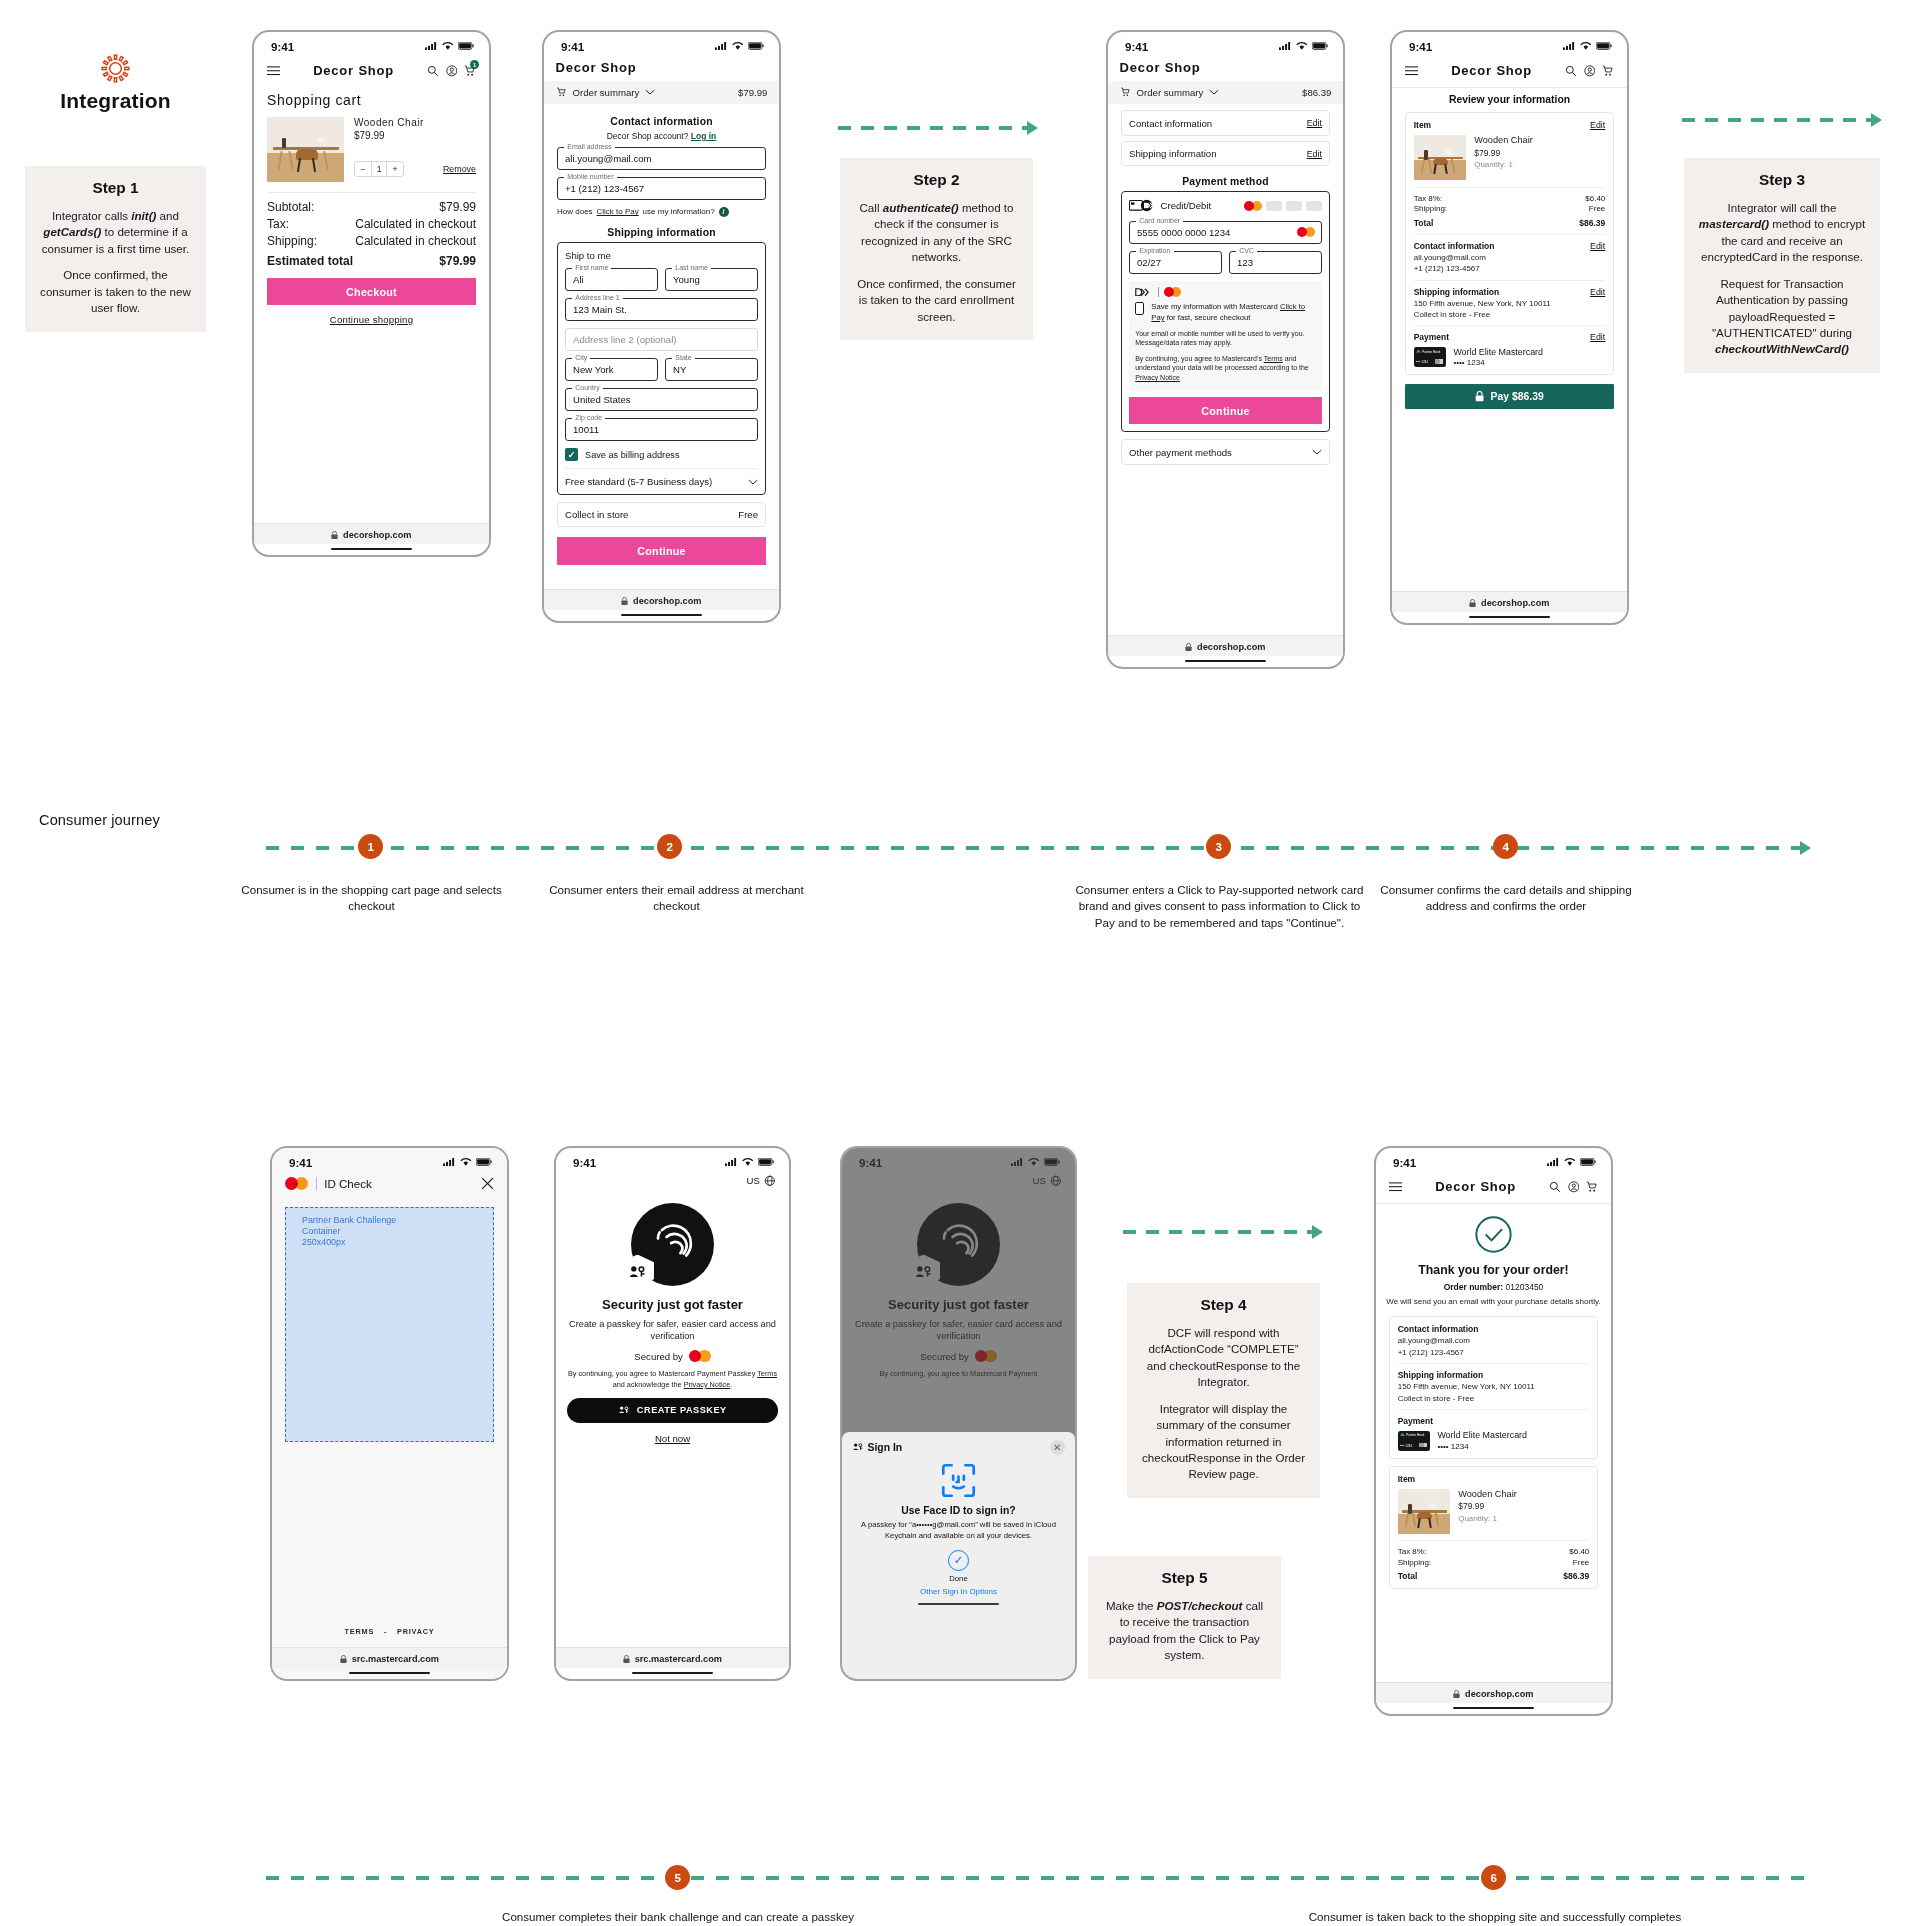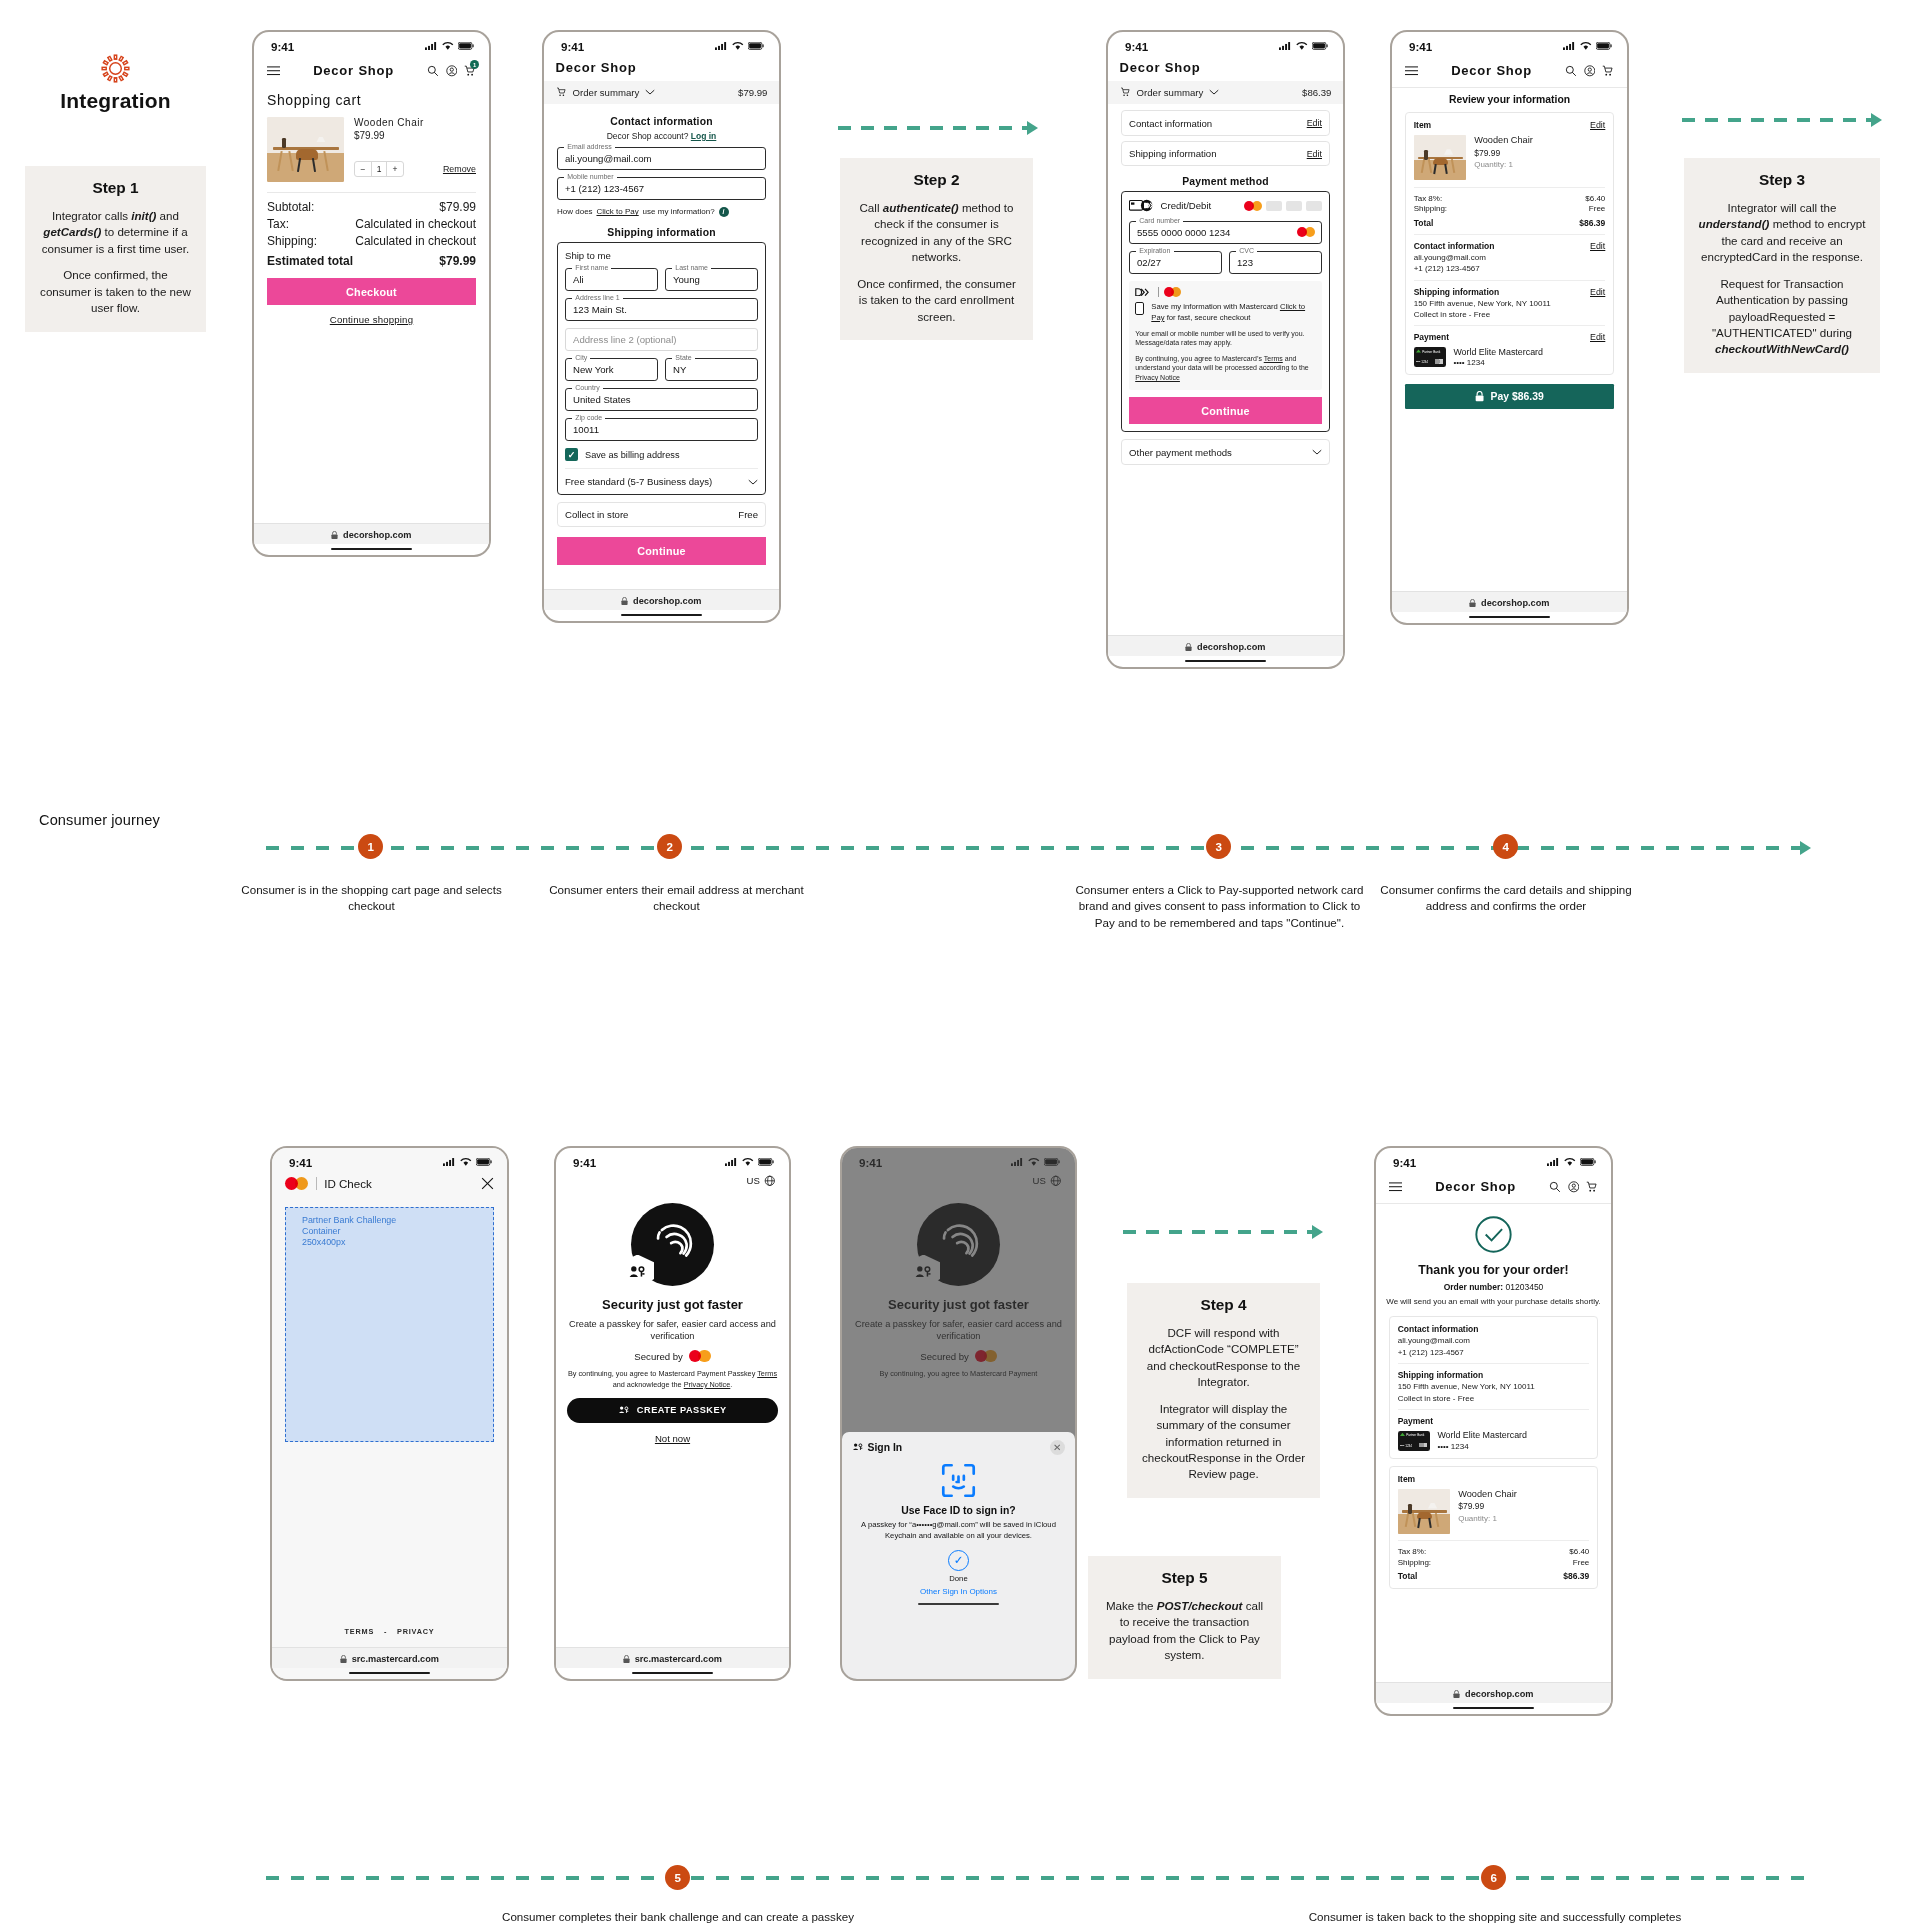--- a/index.html
+++ b/index.html
@@ -349,21 +349,21 @@
     <p>Once confirmed, the consumer is taken to the card enrollment screen.</p>
   </div>
 
   <div class="abs dashed-arrow" id="arrow-2">
     <div class="line"></div>
       <div class="head"></div>
   </div>
 
   <div class="abs step-box" id="step3-box">
     <h3>Step 3</h3>
-    <p><span>Integrator will call the </span><b>understand()</b><span> method to encrypt the card and receive an encryptedCard in the response.</span></p>
+    <p><span>Integrator will call the </span><b>mastercard()</b><span> method to encrypt the card and receive an encryptedCard in the response.</span></p>
     <p><span>Request for Transaction Authentication by passing payloadRequested = "AUTHENTICATED" during </span><b>checkoutWithNewCard()</b></p>
   </div>
 
   <div class="phone" style="left:252px; top:30px; width:239px; height:527px;">
     <div class="phone-screen">
       <div class="statusbar">
         <span>9:41</span>
         <span class="status-icons">
           <svg width="13" height="8.5" viewBox="0 0 34 22">
               <rect x="0" y="14" width="5" height="8" fill="#111"></rect>

